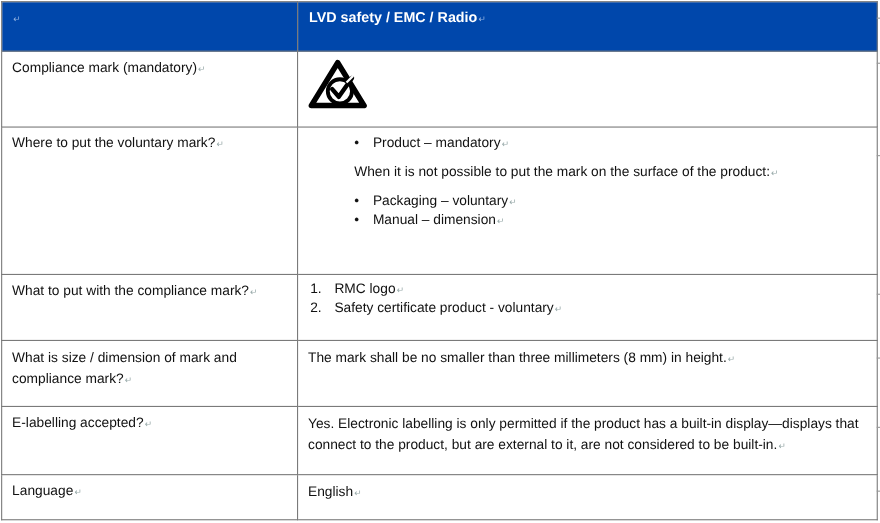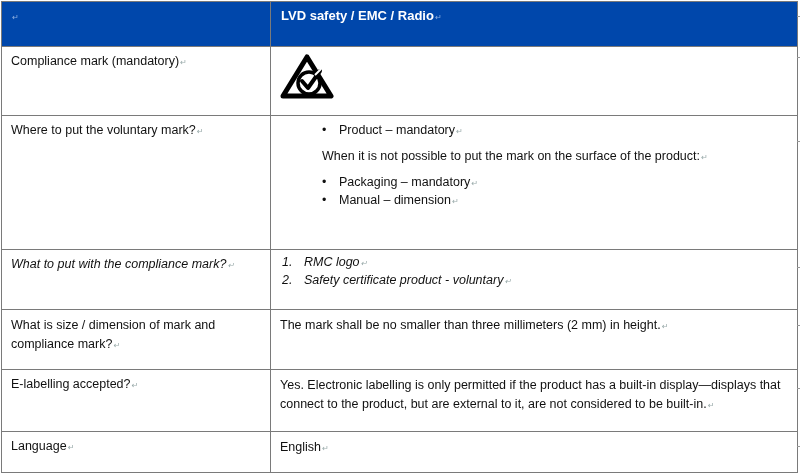--- a/index.html
+++ b/index.html
@@ -18,21 +18,21 @@
   ul.b li { position:relative; padding-left:68px; line-height:17px; }
   ul.b li::before { content:"•"; position:absolute; left:51px; }
   .para { padding:8px 0 8px 51px; line-height:17px; }
   ol.n { margin:4px 0 0 0; padding:0; list-style:none; }
   ol.n li { position:relative; padding-left:33px; line-height:17px; }
   ol.n li .num { position:absolute; left:11px; }
   .txt { padding:6px 10px 0 9px; line-height:19px; }
   .rmc { margin:6px 0 0 8px; }
   .r1 td { height:68px; }
   .r2 td { height:133px; }
-  .r3 td { height:59px;font-style:italic; }
+  .r3 td { height:59px; }
   .r4 td { height:59px; }
   .r5 td { height:61px; }
   .r6 td { height:40px; }
   .tick { position:absolute; right:0; width:3px; height:1px; background:#999; }
 </style>
 </head>
 <body>
 
 <table>
   <colgroup>
@@ -68,21 +68,21 @@
   <tr class="r2">
     <td>
           <div class="lbl"><span>Where to put the voluntary mark?</span><span class="pil">↵</span></div>
         </td>
     <td>
       <ul class="b" style="margin-top:6px">
         <li><span>Product – mandatory</span><span class="pil">↵</span></li>
       </ul>
       <div class="para"><span>When it is not possible to put the mark on the surface of the product:</span><span class="pil">↵</span></div>
       <ul class="b" style="margin-top:0">
-        <li><span>Packaging – mandatory</span><span class="pil">↵</span></li>
+        <li><span>Packaging – voluntary</span><span class="pil">↵</span></li>
         <li><span>Manual – dimension</span><span class="pil">↵</span></li>
       </ul>
     </td>
   </tr>
 
   <tr class="r3">
     <td>
           <div class="lbl"><span>What to put with the compliance mark?</span><span class="pil">↵</span></div>
         </td>
     <td>
@@ -91,21 +91,21 @@
         <li><span class="num">2.</span><span>Safety certificate product - voluntary</span><span class="pil">↵</span></li>
       </ol>
     </td>
   </tr>
 
   <tr class="r4">
     <td>
           <div class="lbl" style="line-height:19px"><span>What is size / dimension of mark and compliance mark?</span><span class="pil">↵</span></div>
         </td>
     <td>
-          <div class="txt"><span>The mark shall be no smaller than three millimeters (2 mm) in height.</span><span class="pil">↵</span></div>
+          <div class="txt"><span>The mark shall be no smaller than three millimeters (8 mm) in height.</span><span class="pil">↵</span></div>
         </td>
   </tr>
 
   <tr class="r5">
     <td>
           <div class="lbl"><span>E-labelling accepted?</span><span class="pil">↵</span></div>
         </td>
     <td>
           <div class="txt"><span>Yes. Electronic labelling is only permitted if the product has a built-in display—displays that connect to the product, but are external to it, are not considered to be built-in.</span><span class="pil">↵</span></div>
         </td>

